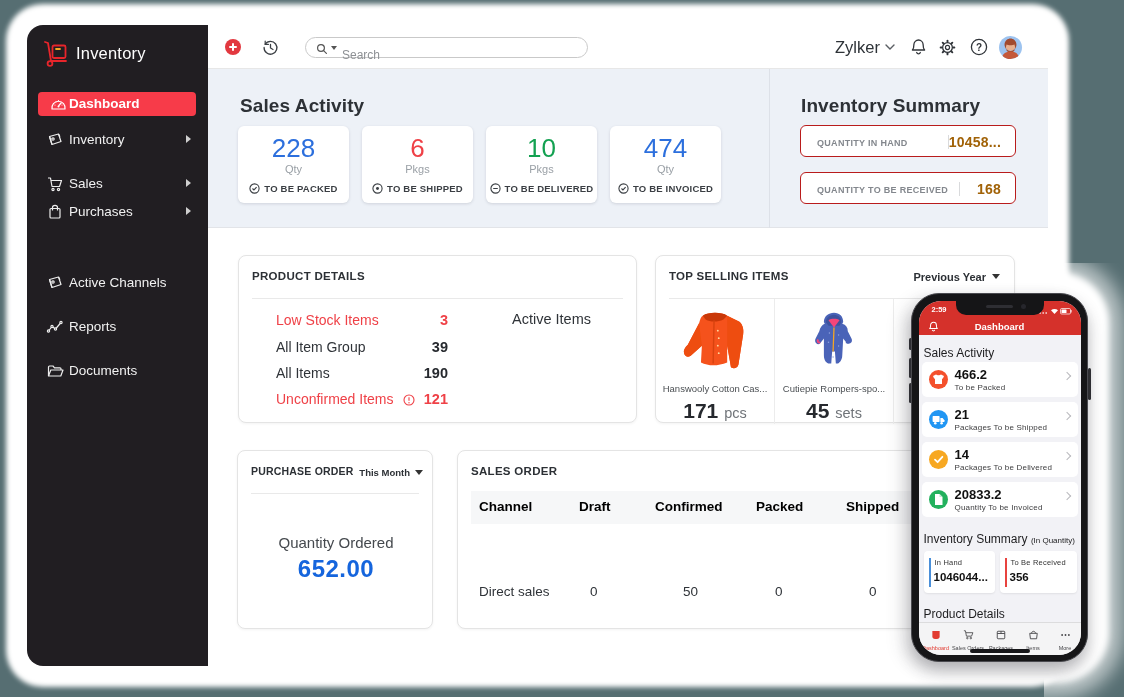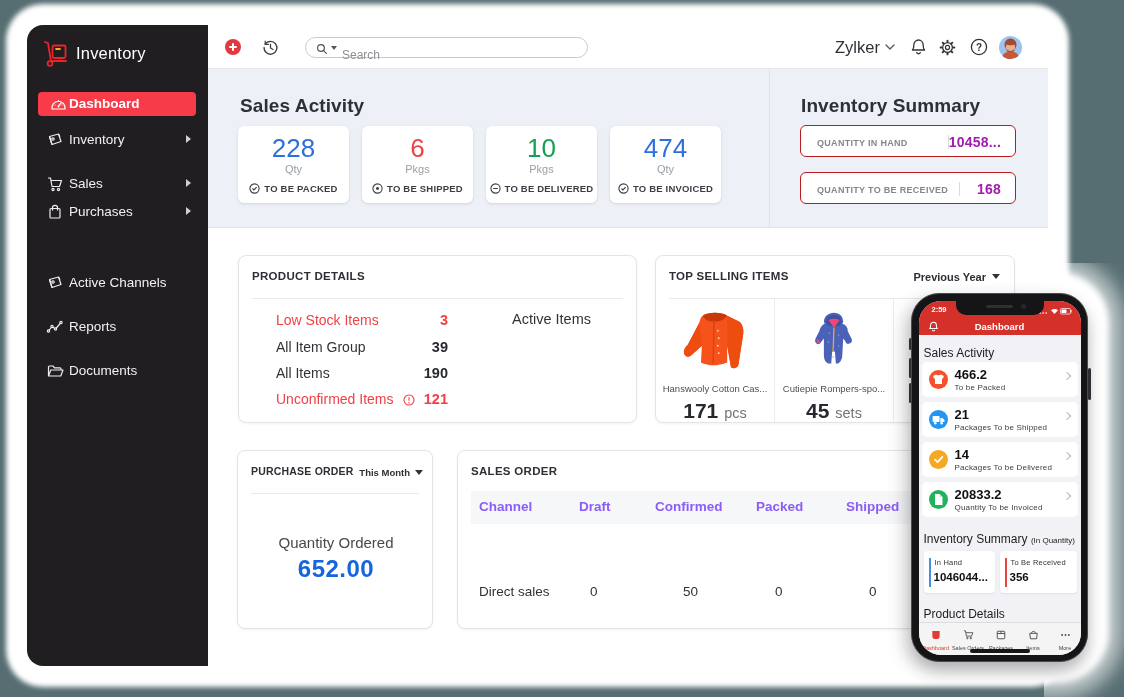--- a/index.html
+++ b/index.html
@@ -37,21 +37,21 @@
 .h1 { font-size:19px; font-weight:bold; color:#2d3136; letter-spacing:.1px; }
 #saTitle { position:absolute; left:32px; top:26px; }
 #isTitle { position:absolute; left:593px; top:26px; }
 .scard { position:absolute; top:57px; width:111px; height:77px; background:#fff; border-radius:6px; box-shadow:0 1px 3px rgba(70,80,95,.18); text-align:center; }
 .scard .num { margin-top:9px; font-size:26px; line-height:26px; }
 .scard .unit { font-size:11px; color:#9aa0a6; margin-top:2px; }
 .scard .lbl { margin-top:8px; font-size:9.5px; font-weight:bold; color:#3a3e43; letter-spacing:.2px; }
 .blue { color:#2c6fdd; } .red { color:#ef4147; } .green { color:#13a151; }
 .ibox { position:absolute; left:592px; width:216px; height:32px; background:#fff; border:1px solid #b91c1c; border-radius:6px; }
 .ibox .k { position:absolute; left:16px; top:11.5px; font-size:9px; font-weight:bold; color:#83878d; letter-spacing:.3px; }
-.ibox .v { position:absolute; right:14px; top:8px; font-size:14px; font-weight:bold; color:#a21caf; letter-spacing:.2px; }
+.ibox .v { position:absolute; right:14px; top:8px; font-size:14px; font-weight:bold; color:#a16207; letter-spacing:.2px; }
 .ibox .sep { position:absolute; top:9px; width:1px; height:14px; background:#d9dadc; }
 
 .wcard { position:absolute; background:#fff; border:1px solid #e4e4e4; border-radius:8px; box-shadow:0 1px 3px rgba(0,0,0,.05); }
 .ctitle { position:absolute; left:13px; top:14px; font-size:11.5px; font-weight:bold; color:#2c3035; letter-spacing:.3px; }
 .cdiv { position:absolute; left:13px; right:13px; top:42px; height:1px; background:#e9e9e9; }
 #pd { left:211px; top:230px; width:399px; height:168px; }
 .pdrow { position:absolute; left:13px; width:172px; font-size:14px; color:#2f3338;margin-left:24px; }
 .pdrow .val { position:absolute; right:0; top:0; font-weight:bold; font-size:14.5px; color:#26292e; }
 .redt { color:#ef4147 !important; }
 #activeLbl { position:absolute; left:272px; top:55px; width:80px; text-align:right; font-size:14.5px; color:#2f3338; }
@@ -71,21 +71,21 @@
 #prevYear:after { content:""; display:inline-block; margin-left:6px; width:0; height:0; border-top:5px solid #333; border-left:4.5px solid transparent; border-right:4.5px solid transparent; vertical-align:2px; }
 #po { left:210px; top:425px; width:196px; height:179px; }
 #po .ctitle { font-size:10.5px; letter-spacing:.2px; }
 #poThis { position:absolute; right:9px; top:16px; font-size:9.5px; font-weight:bold; color:#2c3035; }
 #poThis:after { content:""; display:inline-block; margin-left:5px; width:0; height:0; border-top:5px solid #333; border-left:4.5px solid transparent; border-right:4.5px solid transparent; vertical-align:1px; }
 #poLbl { position:absolute; left:0; width:196px; top:83px; text-align:center; font-size:15px; color:#45494e; }
 #poVal { position:absolute; left:0; width:196px; top:104px; text-align:center; font-size:24px; font-weight:bold; color:#1565dd; letter-spacing:.5px; }
 #so { left:430px; top:425px; width:558px; height:179px; }
 #soHead { position:absolute; left:13px; top:40px; width:532px; height:33px; background:#f6f7f8; }
 #soHead div, #soRow div { position:absolute; top:8px; font-size:13.5px; }
-#soHead div { font-weight:bold; color:#8b5cf6; }
+#soHead div { font-weight:bold; color:#000000; }
 #soRow { position:absolute; left:13px; top:89px; width:532px; height:20px; color:#2f3338;margin-top:44px; }
 #soRow div { top:0; }
 
 #phoneGlow { position:absolute; left:1044px; top:263px; width:80px; height:434px; overflow:hidden; z-index:45; pointer-events:none; }
 #phoneGlow .g { position:absolute; left:-133px; top:30px; width:177px; height:369px; border-radius:30px; box-shadow: 0 0 6px 21px #ffffff, 0 0 18px 36px rgba(255,255,255,.6); }
 #phone { position:absolute; left:911px; top:293px; width:177px; height:369px; background:#151517; border-radius:28px; z-index:50;
   border:1px solid #4a4a4f; box-shadow: 0 9px 16px rgba(55,55,65,.32), -9px 6px 18px rgba(55,55,65,.13); }
 .sbtn { position:absolute; background:#2e2e31; z-index:49; border-radius:2px; }
 #screen { position:absolute; left:6.5px; top:6.5px; width:162px; height:354px; border-radius:22px; background:#f2f2f6; overflow:hidden; }
 #phead { position:absolute; left:0; top:0; width:162px; height:34px; background:#d5312b; }

